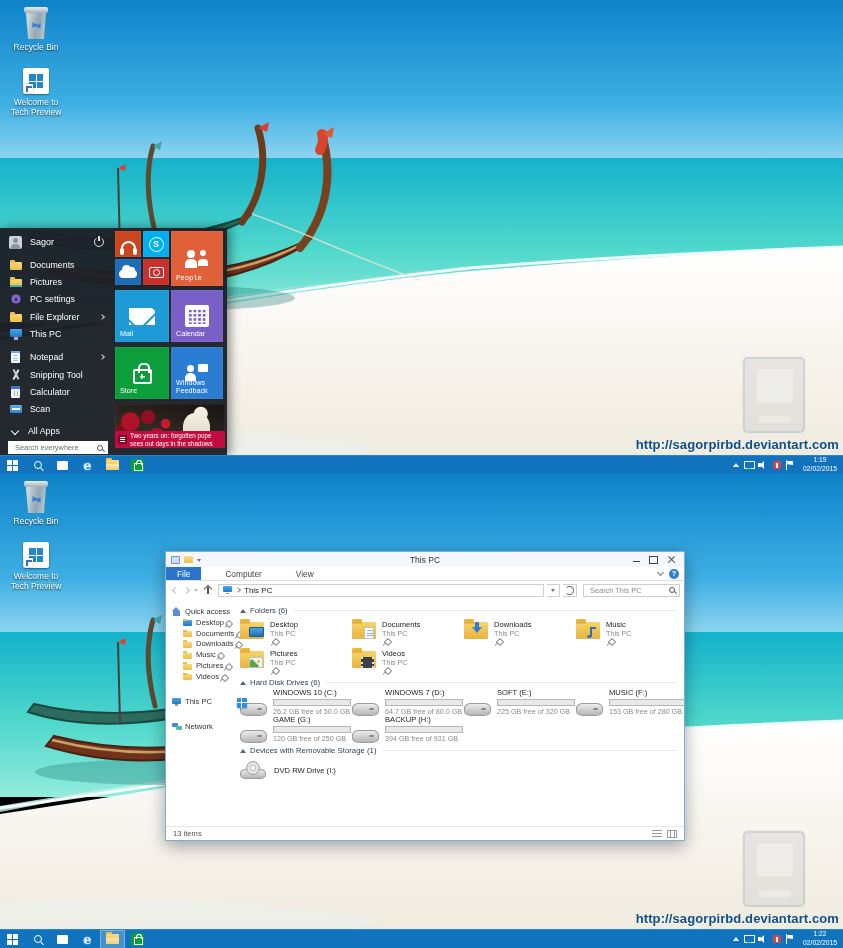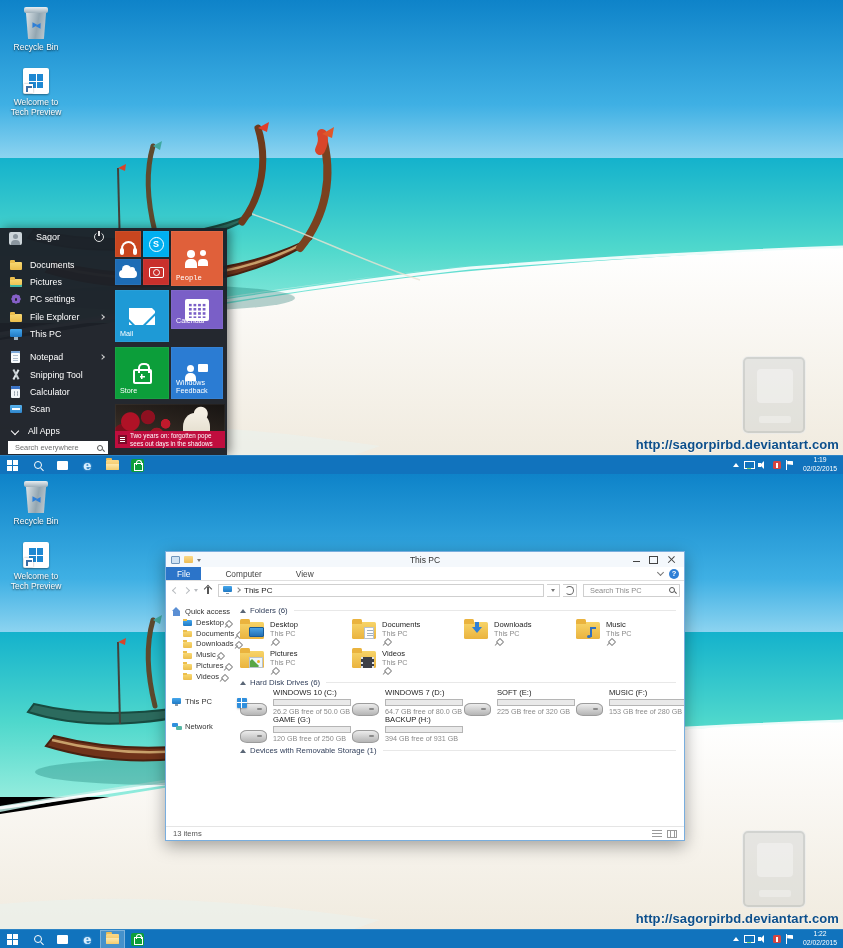--- a/index.html
+++ b/index.html
@@ -82,21 +82,21 @@
   .tr-flag{width:9px;height:10px;position:relative;}
   .tr-flag::before{content:"";position:absolute;left:0;top:0;width:1.2px;height:10px;background:#fff;}
   .tr-flag::after{content:"";position:absolute;left:1.2px;top:.5px;width:6px;height:4.5px;
     background:#fff;clip-path:polygon(0 0,100% 15%,100% 100%,0 85%);}
   .clk{color:#fff;font-size:6.8px;line-height:1.3;text-align:center;min-width:40px;padding:0 2px;}
 
   
   .smenu{position:absolute;left:0;top:228px;width:227px;height:227px;z-index:30;
     background:rgba(29,33,40,.97);box-shadow:3px 0 10px rgba(0,0,0,.45);color:#fff;}
   .sm-head{position:absolute;left:0;top:4px;width:113px;height:20px;display:flex;
-    padding:0 9px;gap:14px;}
+    align-items:center;padding:0 9px;gap:8px;}
   .avatar{width:13px;height:13px;border-radius:2px;background:#cdd5da;position:relative;overflow:hidden;flex:none;}
   .avatar::before{content:"";position:absolute;left:4px;top:2px;width:5px;height:5px;border-radius:50%;background:#8a959e;}
   .avatar::after{content:"";position:absolute;left:2px;top:8px;width:9px;height:6px;border-radius:4px 4px 0 0;background:#8a959e;}
   .sm-user{font-size:9px;flex:1;}
   .pwr{width:10px;height:10px;position:relative;flex:none;}
   .pwr::before{content:"";position:absolute;inset:0;border:1.3px solid #e3e3e3;border-radius:50%;}
   .pwr::after{content:"";position:absolute;left:4px;top:-1.5px;width:2px;height:5px;background:#e3e3e3;
     box-shadow:0 0 0 1.5px rgba(29,33,40,1);}
   .sm-items{position:absolute;left:0;top:28px;width:113px;display:flex;flex-direction:column;}
   .sm-it{display:flex;align-items:center;height:17.4px;padding:0 9px 0 10px;gap:8px;font-size:8.8px;cursor:default;}
@@ -149,21 +149,21 @@
   .tiles{position:absolute;left:115px;top:3px;width:110px;height:220px;}
   .tile{position:absolute;box-shadow:inset 0 0 0 1px rgba(255,255,255,.05);cursor:default;overflow:hidden;}
   .tile-label{position:absolute;left:5px;right:3px;bottom:3px;font-size:7.2px;line-height:1.2;color:#fff;}
   .tico{position:absolute;inset:0;display:flex;align-items:center;justify-content:center;}
   .t-headphones{left:0;top:0;width:26px;height:26px;}
   .t-skype{left:28px;top:0;width:26px;height:26px;}
   .t-people{left:56px;top:0;width:52px;height:55px;}
   .t-onedrive{left:0;top:28px;width:26px;height:26px;}
   .t-camera{left:28px;top:28px;width:26px;height:26px;}
   .t-mail{left:0;top:59px;width:54px;height:52px;}
-  .t-calendar{left:56px;top:59px;width:52px;height:39px;}
+  .t-calendar{left:56px;top:59px;width:52px;height:52px;}
   .t-store{left:0;top:116px;width:54px;height:52px;}
   .t-feedback{left:56px;top:116px;width:52px;height:52px;}
   .t-news{left:0;top:173px;width:110px;height:44px;
     background:
       radial-gradient(circle at 78% 22%, #f5efe3 0 7%, transparent 8%),
       radial-gradient(circle at 14% 40%, #b01226 0 9%, transparent 10%),
       radial-gradient(circle at 30% 30%, #8e1020 0 8%, transparent 9%),
       radial-gradient(circle at 46% 45%, #c01a2c 0 7%, transparent 8%),
       radial-gradient(circle at 8% 70%, #7c0e1c 0 10%, transparent 11%),
       radial-gradient(circle at 38% 70%, #9e1524 0 9%, transparent 10%),
@@ -838,20 +838,26 @@
                   <span class="dbar"><span class="dfill" style="width: 58%;"></span></span>
                   <span class="dcap">394 GB free of 931 GB</span>
                 </span>
               </div>
             </div>
           <div class="grp-h">
             <span class="gcaret"></span>
             <span>Devices with Removable Storage (1)</span>
             <span class="gline"></span>
           </div>
+          <div class="dvd-row">
+            <span class="dvdwrap">
+                <span class="dvdbase"></span>
+              </span>
+            <span class="dvdname">DVD RW Drive (I:)</span>
+          </div>
         </div>
       </div>
       <div class="statusbar">
         <span>13 items</span>
         <span class="sb-right">
           <span class="sb-ic1"></span>
           <span class="sb-ic2"></span>
         </span>
       </div>
     </div>

